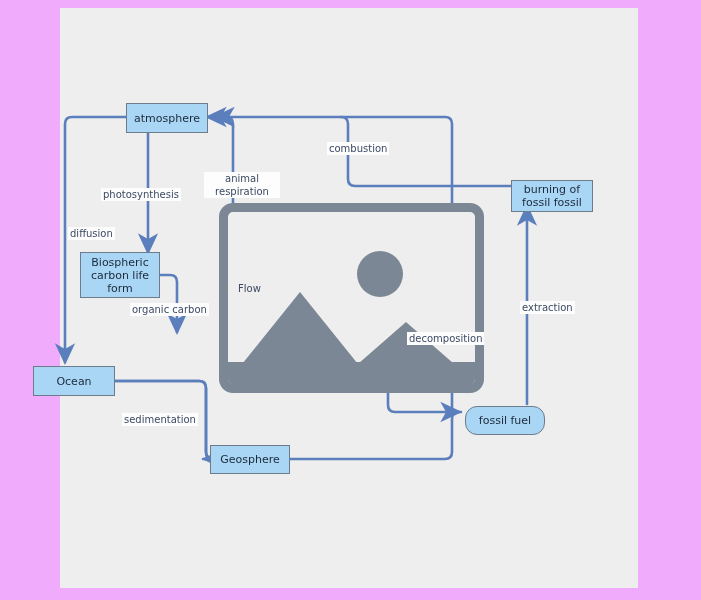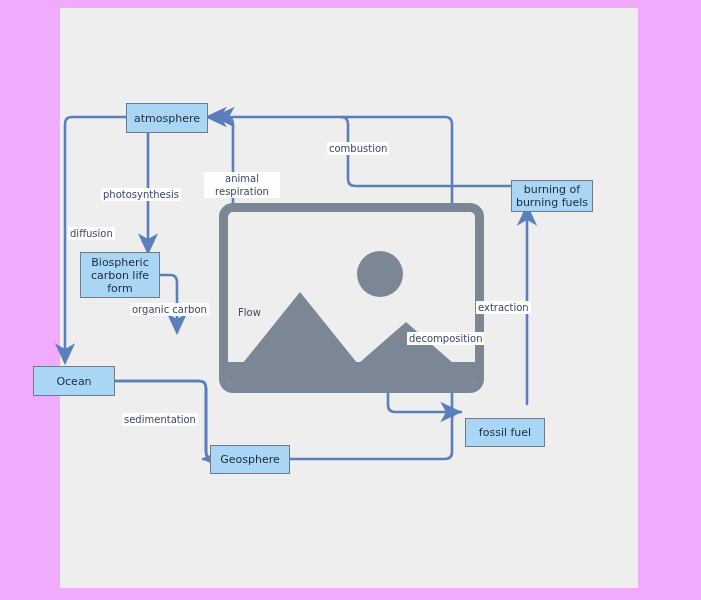--- a/index.html
+++ b/index.html
@@ -134,37 +134,37 @@
 
   <div class="node" style="left:80px; top:252px; width:80px; height:46px;">Biospheric
 carbon life
 form</div>
 
   <div class="node" style="left:33px; top:366px; width:82px; height:30px;">Ocean</div>
 
   <div class="node" style="left:210px; top:445px; width:80px; height:29px;">Geosphere</div>
 
 
-  <div class="node" style="left:465px; top:418px; width:80px; height:29px;">fossil fuel</div>
+  <div class="node" style="left:465px; top:406px; width:80px; height:29px;border-radius:12px;">fossil fuel</div>
 
   <div class="node" style="left:511px; top:180px; width:82px; height:32px;">burning of
-burning fuels</div>
+fossil fossil</div>
 
   <div class="edge-label" style="left:101px; top:188px;">photosynthesis</div>
 
   <div class="edge-label" style="left:204px; top:172px; width:72px;">animal
 respiration</div>
 
   <div class="edge-label" style="left:327px; top:142px;">combustion</div>
 
   <div class="edge-label" style="left:68px; top:227px;">diffusion</div>
 
   <div class="edge-label" style="left:130px; top:303px;">organic carbon</div>
 
   <div class="edge-label" style="left:122px; top:413px;">sedimentation</div>
 
   <div class="edge-label" style="left:366px; top:332px;margin-left:41px;">decomposition</div>
 
-  <div class="edge-label" style="left:476px; top:301px;">extraction</div>
+  <div class="edge-label" style="left:520px; top:301px;">extraction</div>
 
-  <div class="edge-label nobg" style="left:236px; top:282px;margin-top:24px;">Flow</div>
+  <div class="edge-label nobg" style="left:236px; top:282px;">Flow</div>
 
 </div>
 
 </body></html>

